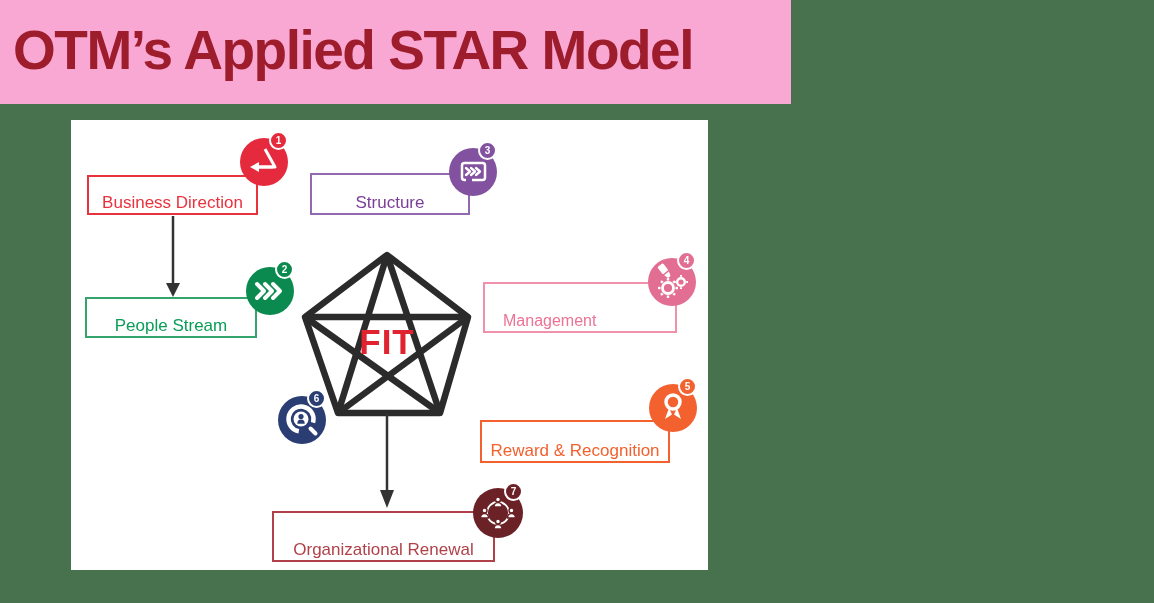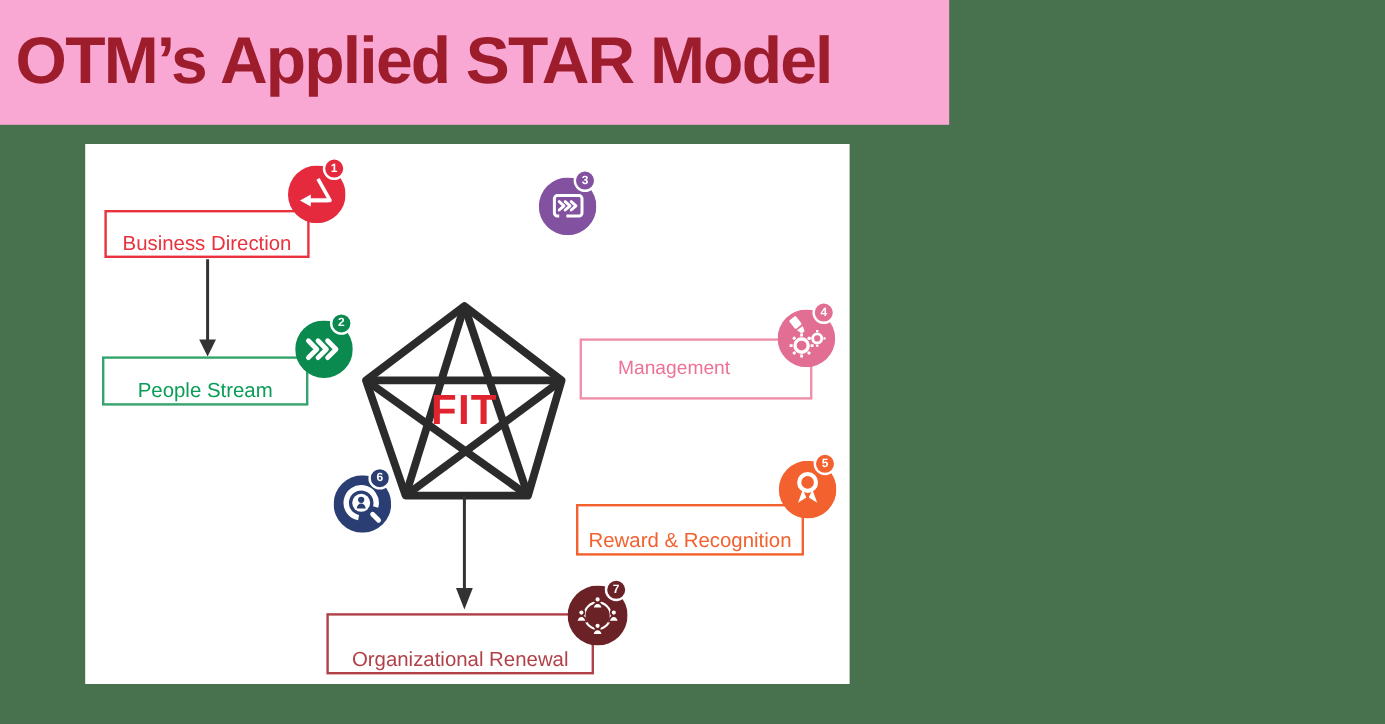--- a/index.html
+++ b/index.html
@@ -26,22 +26,22 @@
   }
   .box {
     position:absolute; z-index:2; box-sizing:border-box; background:#ffffff;
     display:flex; align-items:flex-end; justify-content:center;
     border:2px solid var(--border-c); color:var(--c); font-size:17px;
   }
   #box-business   { left:16px;  top:55px;  width:171px; height:40px; }
   #box-value      { left:14px;  top:177px; width:172px; height:41px; }
   #box-structure  { left:239px; top:53px;  width:160px; height:42px; }
   #box-management { left:412px; top:162px; width:194px; height:51px;
-                    flex-direction:column; align-items:flex-start; justify-content:center;
-                    padding-left:30px; font-size:16px; line-height:1.25; }
+                    flex-direction:column; align-items:flex-start; justify-content:flex-end;
+                    padding-left:18px; font-size:16px; line-height:1.25; }
   #box-reward     { left:409px; top:300px; width:190px; height:43px; }
   #box-people     { left:47px;  top:300px; width:180px; height:43px; }
   #box-renewal    { left:201px; top:391px; width:223px; height:51px; }
   .icon { position:absolute; z-index:3; width:48px; height:48px; }
   .icon svg { display:block; }
   #icon-business   { left:169px; top:18px; }
   #icon-value      { left:175px; top:147px; }
   #icon-structure  { left:378px; top:28px; }
   #icon-management { left:577px; top:138px; }
   #icon-reward     { left:578px; top:264px; }
@@ -87,20 +87,23 @@
   </svg>
 
   <div class="fit">FIT</div>
 
   <div class="box" id="box-business" style="--c: #E8323E; --border-c: #E8323E; --icon-c: #E42A3C;">
     <span>Business Direction</span>
   </div>
   <div class="box" id="box-value" style="--c: #0A9D57; --border-c: #35A46C; --icon-c: #0A8A4E;">
     <span>People Stream</span>
   </div>
+  <div class="box" id="box-structure" style="--c: #7C3E98; --border-c: #9268AE; --icon-c: #82519F;">
+    <span>Structure</span>
+  </div>
   <div class="box" id="box-management" style="--c: #EC7296; --border-c: #F090AB; --icon-c: #E26E93;">
     <span>Management</span>
   </div>
   <div class="box" id="box-reward" style="--c: #F2612E; --border-c: #F2612E; --icon-c: #F2612E;">
     <span>Reward &amp; Recognition</span>
   </div>
   <div class="box" id="box-renewal" style="--c: #B04149; --border-c: #B04149; --icon-c: #6B2227;">
     <span>Organizational Renewal</span>
   </div>
 

